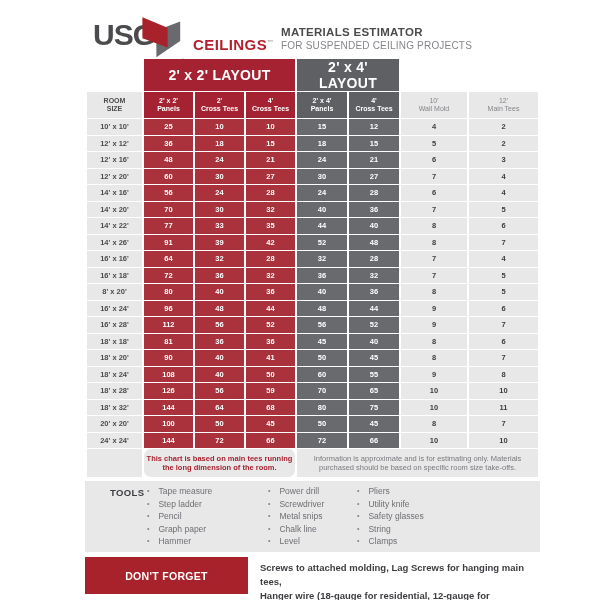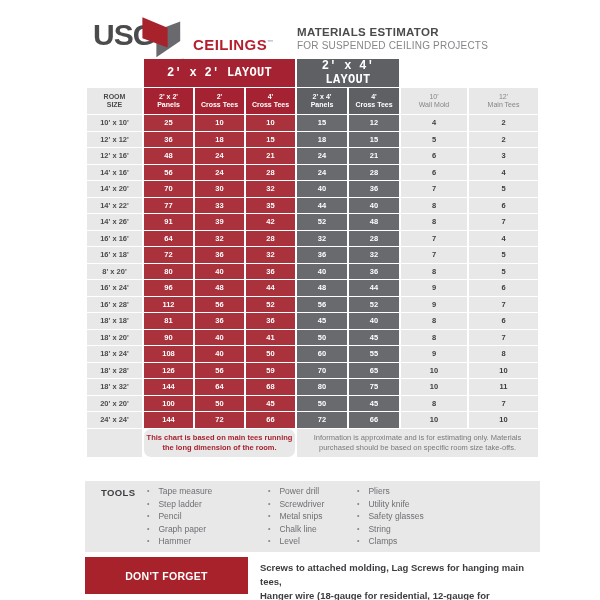--- a/index.html
+++ b/index.html
@@ -9,51 +9,51 @@
 
   
   .hdr{position:absolute;left:85px;top:16px;width:470px;height:42px;}
   .usg-text{position:absolute;left:8px;top:2px;font-size:30px;font-weight:bold;
             color:var(--dark_text,#4b4b4e);letter-spacing:-1px;}
   .usg-mark{position:absolute;left:56px;top:0px;width:42px;height:46px;}
   .reg{position:absolute;left:96px;top:42px;font-size:5px;color:#9a9a9d;}
   .ceilings{position:absolute;left:108px;top:20px;font-size:15px;font-weight:bold;
             color:var(--red_brand,#b51f2c);letter-spacing:.4px;}
   .ceilings sup{font-size:6px;color:#9a9a9d;}
-  .title-block{position:absolute;left:212px;top:10px;}
+  .title-block{position:absolute;left:196px;top:10px;}
   .title{font-size:11.5px;font-weight:bold;color:var(--dark_text,#4b4b4e);letter-spacing:.3px;}
   .subtitle{font-size:10px;color:var(--muted_text,#8d8e91);margin-top:2px;letter-spacing:.2px;}
 
   
   table.est{position:absolute;left:85px;top:58px;border-collapse:separate;border-spacing:2px 1px;
             table-layout:fixed;}
   table.est td{padding:0;text-align:center;vertical-align:middle;overflow:hidden;}
   col.c-room{width:55px}col.c-red{width:49px}col.c-gray{width:50px}col.c-wall{width:66px}col.c-main{width:69px}
   td.spacer{background:transparent;}
-  td.layout-hdr{height:13px;font-size:12px;font-weight:bold;color:#fff;letter-spacing:.3px;font-family:Liberation Mono, monospace;}
+  td.layout-hdr{height:13px;font-size:14px;font-weight:bold;color:#fff;letter-spacing:.3px;}
   .red-bg{background:var(--red_header,#a42231);}
   .gray-bg{background:var(--gray_header,#5e6064);}
   td.col-hdr{height:26px;font-size:7px;line-height:8.5px;font-weight:bold;}
   td.col-hdr.red{background:var(--red_header,#a42231);color:#fff;}
   td.col-hdr.gray{background:var(--gray_header,#5e6064);color:#fff;}
   td.col-hdr.room{background:var(--light_cell,#e8e8e9);color:var(--dark_text,#4b4b4e);}
   td.col-hdr.light{background:var(--light_cell,#e8e8e9);color:var(--muted_text,#85868a);font-weight:normal;}
   tr.data td{height:15.5px;font-size:7.5px;font-weight:bold;}
   td.room{background:var(--light_cell,#e8e8e9);color:var(--dark_text,#4b4b4e);}
   td.red{background:var(--red_cell,#aa323c);color:#fff;}
   td.gray{background:var(--gray_cell,#696a6e);color:#fff;}
   td.light{background:var(--light_cell,#e8e8e9);color:var(--num_text,#3d3d41);}
   tr.notes td{height:28px;background:var(--light_cell,#e8e8e9);}
   td.note-red{color:var(--note_red,#a8222f);font-weight:bold;font-size:7.5px;line-height:9.5px;padding:0 8px;border-radius:7px;}
   td.note-italic{color:var(--note_gray,#797a7e);font-size:7.5px;line-height:9.5px;padding:0 10px;}
 
   
   .tools{position:absolute;left:85px;top:481px;width:455px;height:71px;
          background:var(--light_cell,#e8e8e9);}
-  .tools-label{position:absolute;left:16px;top:6px;font-size:9.5px;font-weight:bold;
+  .tools-label{position:absolute;left:25px;top:6px;font-size:9.5px;font-weight:bold;
                color:var(--num_text,#3d3d41);letter-spacing:.4px;}
   .tool-col{position:absolute;top:4px;}
   .tool-col.c0{left:62px}.tool-col.c1{left:183px}.tool-col.c2{left:272px}
   .tool-item{display:flex;align-items:center;font-size:8.5px;color:var(--tool_text,#6e6f73);
              line-height:12.6px;}
   .tool-item .bullet{font-size:7px;margin-right:9px;color:var(--muted_text,#85868a);}
 
   
   .forget{position:absolute;left:85px;top:557px;width:455px;height:37px;}
   .df-box{position:absolute;left:0;top:0;width:163px;height:37px;background:var(--red_box,#a8222b);
@@ -159,20 +159,30 @@
           <td class="room">12' x 16'</td>
           <td class="red">48</td>
           <td class="red">24</td>
           <td class="red">21</td>
           <td class="gray">24</td>
           <td class="gray">21</td>
           <td class="light">6</td>
           <td class="light">3</td>
         </tr>
         <tr class="data">
+          <td class="room">12' x 20'</td>
+          <td class="red">60</td>
+          <td class="red">30</td>
+          <td class="red">27</td>
+          <td class="gray">30</td>
+          <td class="gray">27</td>
+          <td class="light">7</td>
+          <td class="light">4</td>
+        </tr>
+        <tr class="data">
           <td class="room">14' x 16'</td>
           <td class="red">56</td>
           <td class="red">24</td>
           <td class="red">28</td>
           <td class="gray">24</td>
           <td class="gray">28</td>
           <td class="light">6</td>
           <td class="light">4</td>
         </tr>
         <tr class="data">

